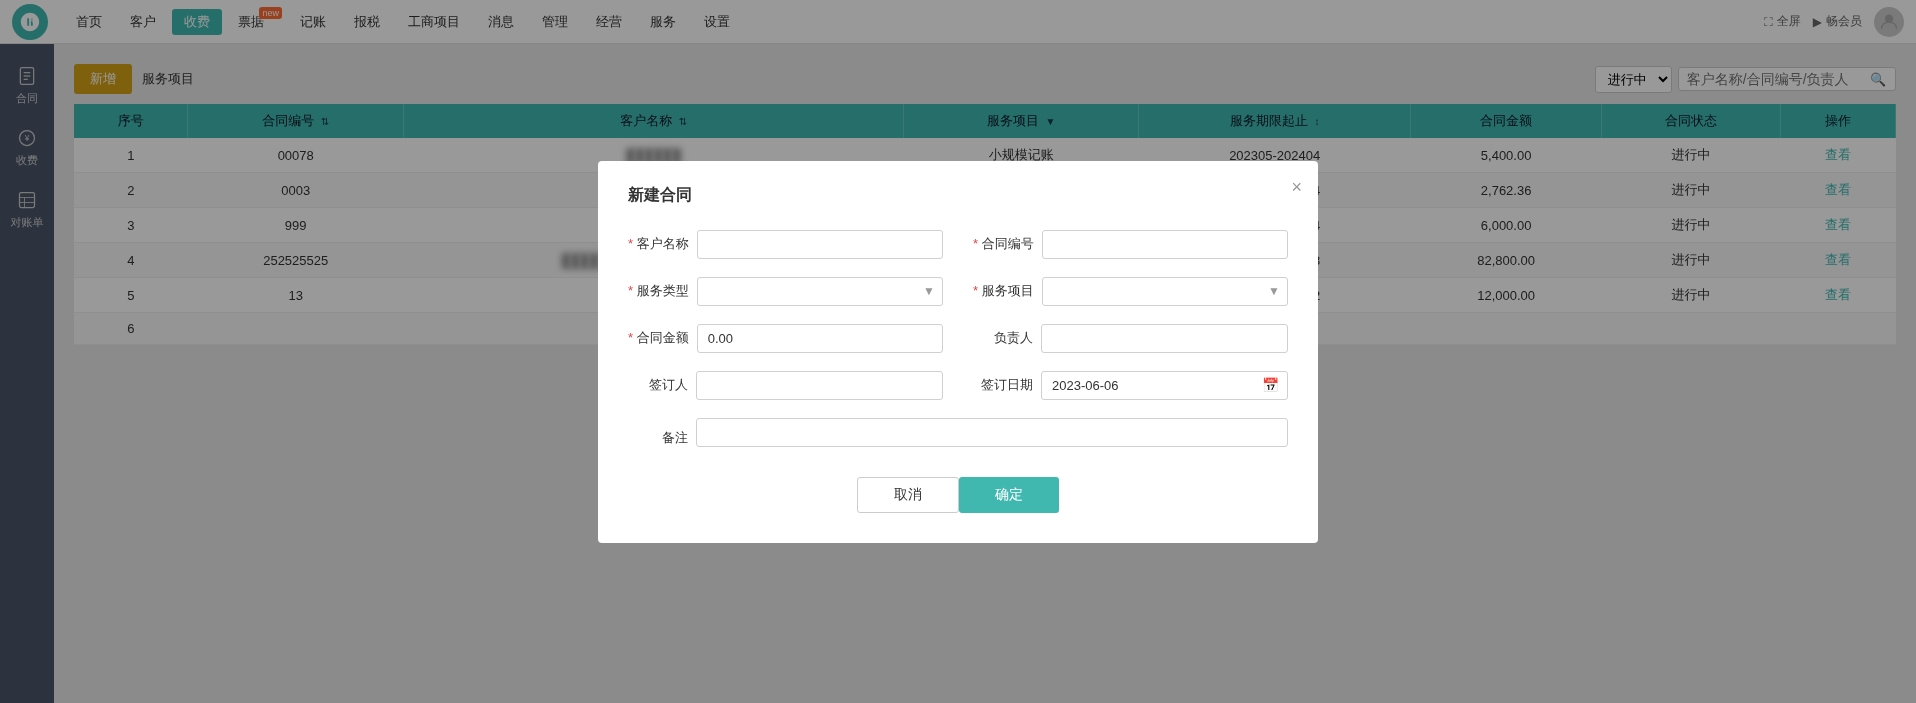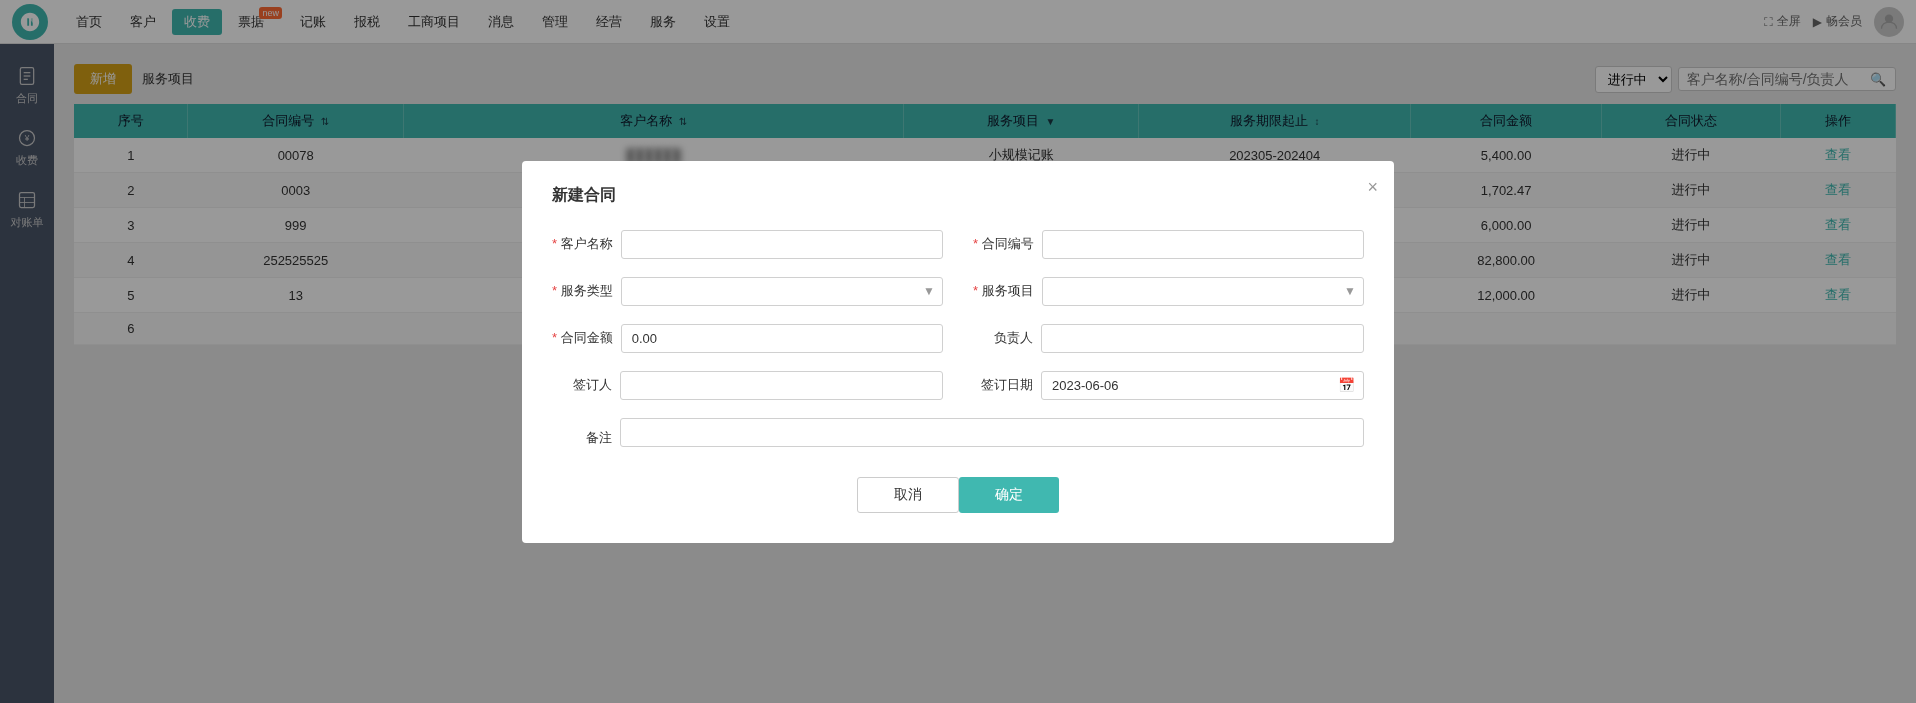--- a/index.html
+++ b/index.html
@@ -114,21 +114,21 @@
     .status-badge { color: #40b8b0; }
 
     
     .modal-overlay {
       position: fixed; top: 0; left: 0; right: 0; bottom: 0;
       background: rgba(0,0,0,0.4); z-index: 200;
       display: flex; align-items: center; justify-content: center;
     }
     .modal {
       background: #fff; border-radius: 4px;
-      width: 872px; padding: 24px 30px 30px;
+      width: 720px; padding: 24px 30px 30px;
       position: relative;
     }
     .modal-title {
       font-size: 16px; color: #333; font-weight: bold; margin-bottom: 24px;
     }
     .modal-close {
       position: absolute; top: 16px; right: 16px;
       cursor: pointer; color: #999; font-size: 18px;
     }
     .form-grid {
@@ -315,21 +315,21 @@
         <td>5,400.00</td>
         <td class="status-badge">进行中</td>
         <td><button class="btn-view">查看</button></td>
       </tr>
       <tr>
         <td>2</td>
         <td>0003</td>
         <td class="blurred">████████</td>
         <td>小规模记账</td>
         <td>202305-202404</td>
-        <td>1,702.47</td>
+        <td>2,762.36</td>
         <td class="status-badge">进行中</td>
         <td><button class="btn-view">查看</button></td>
       </tr>
       <tr>
         <td>3</td>
         <td>999</td>
         <td class="blurred">████</td>
         <td>小规模记账</td>
         <td>202305-202404</td>
         <td>6,000.00</td>

